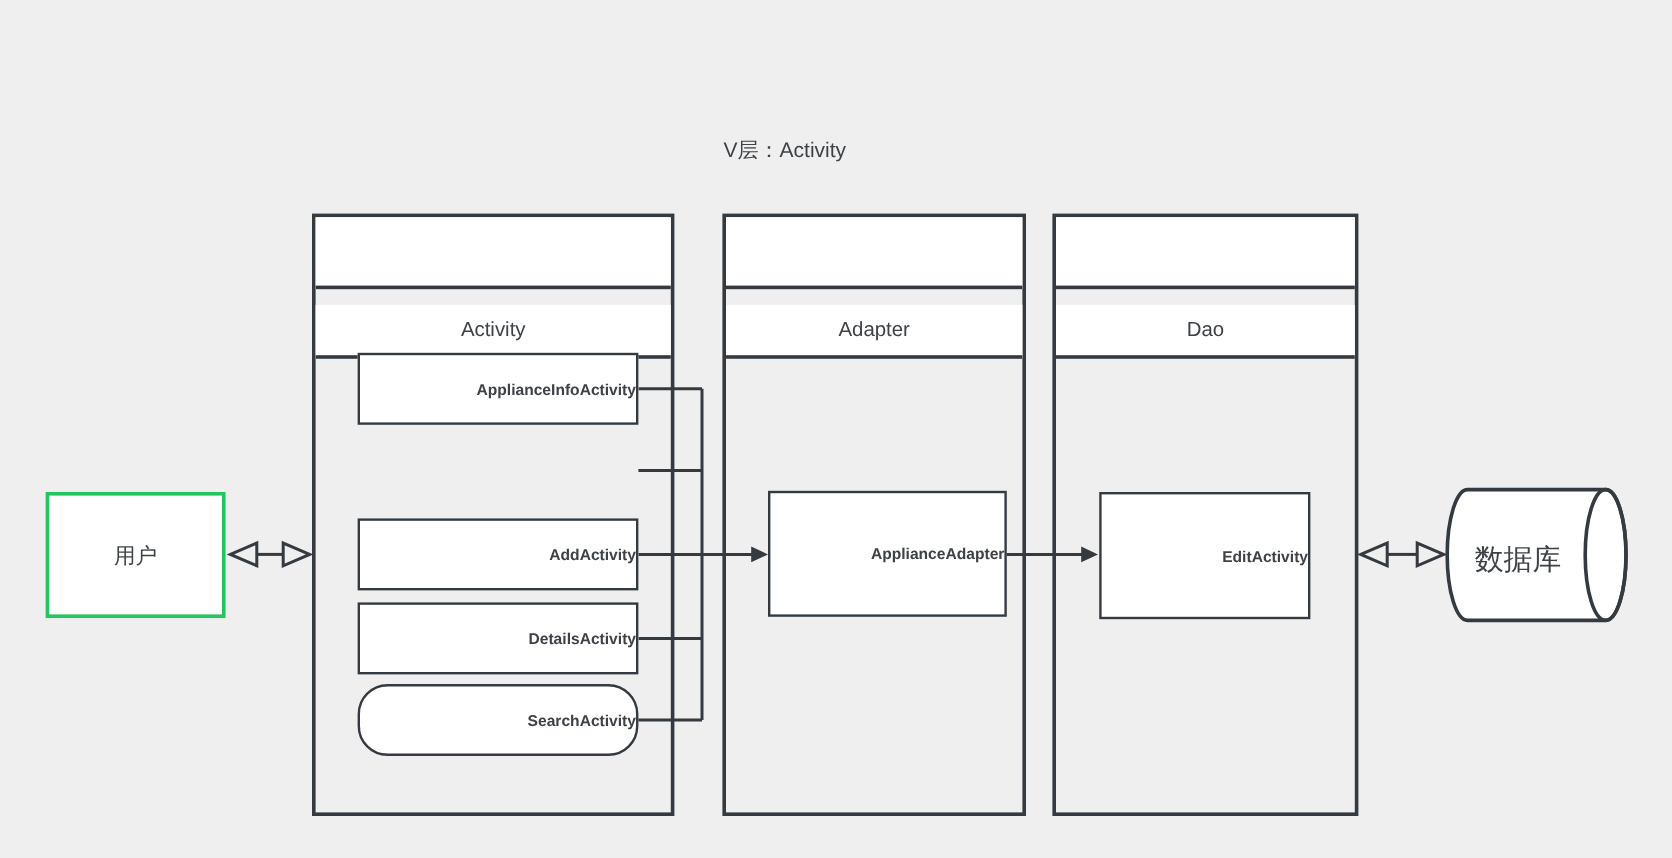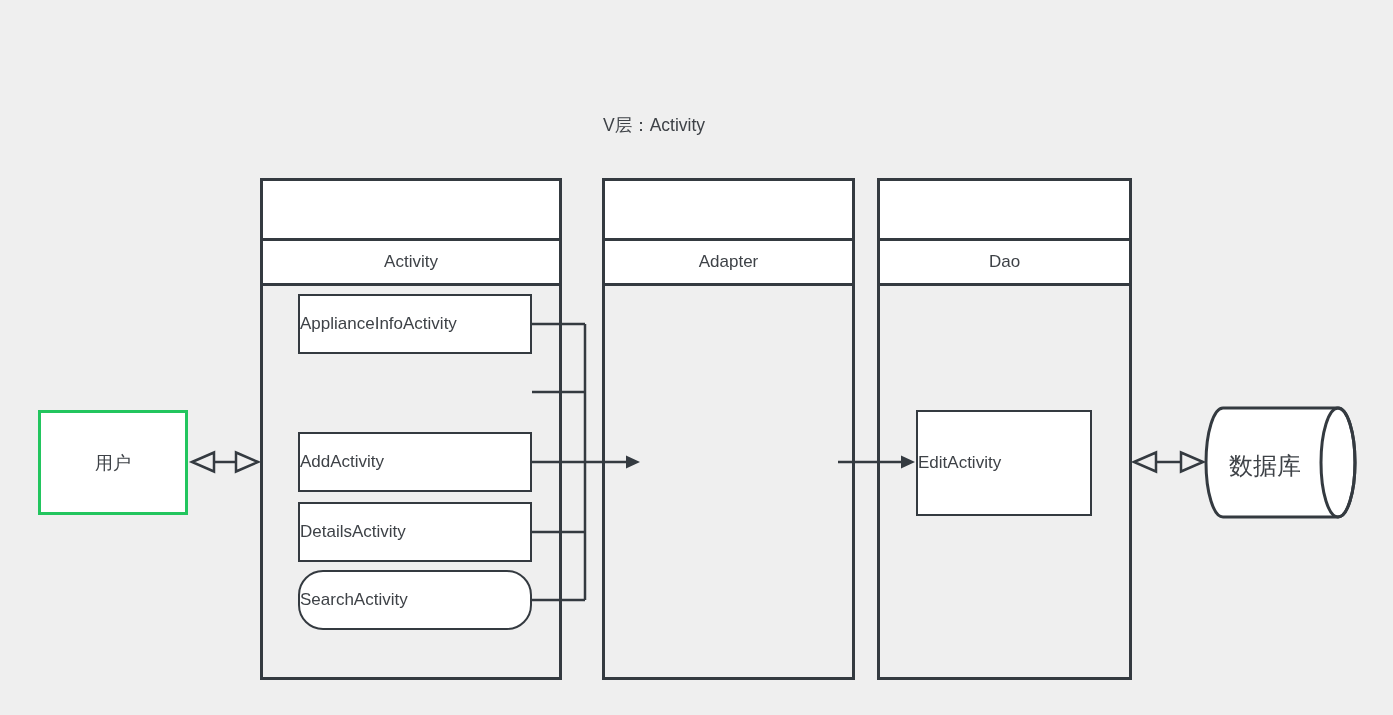--- a/index.html
+++ b/index.html
@@ -50,32 +50,34 @@
     background: #ffffff;
     border-bottom: 3px solid #343a40;
   }
   .band.header { height: 57px; }
   .band.title  {
     height: 42px;
     display: flex;
     align-items: center;
     justify-content: center;
     font-size: 17px;
+    margin-top: 13px;
   }
 
   .node {
     position: absolute;
     background: #ffffff;
     border: 2.5px solid #343a40;
     box-sizing: border-box;
     display: flex;
     align-items: center;
-    justify-content: flex-start;
-    font-size: 17px;
+    justify-content: flex-end;
+    font-size: 13px;
     text-align: center;
+    font-weight: bold;
   }
   
   .act-item { left: 35px; width: 234px; height: 60px; }
   .act-item.i0 { top: 113px; }
   .act-item.i1 { top: 181px; }
   .act-item.i2 { top: 251px; }
   .act-item.i3 { top: 321px; }
   .act-item.i4 { top: 389px; border-radius: 25px; }
 
   .adapter-node { left: 35px; top: 228px; width: 199px; height: 105px; }
@@ -161,20 +163,23 @@
     <div class="node act-item i4">
       <span>SearchActivity</span>
     </div>
   </div>
 
   <div class="container adapter">
     <div class="band header"></div>
     <div class="band title">
       <span>Adapter</span>
     </div>
+    <div class="node adapter-node">
+      <span>ApplianceAdapter</span>
+    </div>
   </div>
 
   <div class="container dao">
     <div class="band header"></div>
     <div class="band title">
       <span>Dao</span>
     </div>
     <div class="node dao-node">
       <span>EditActivity</span>
     </div>

